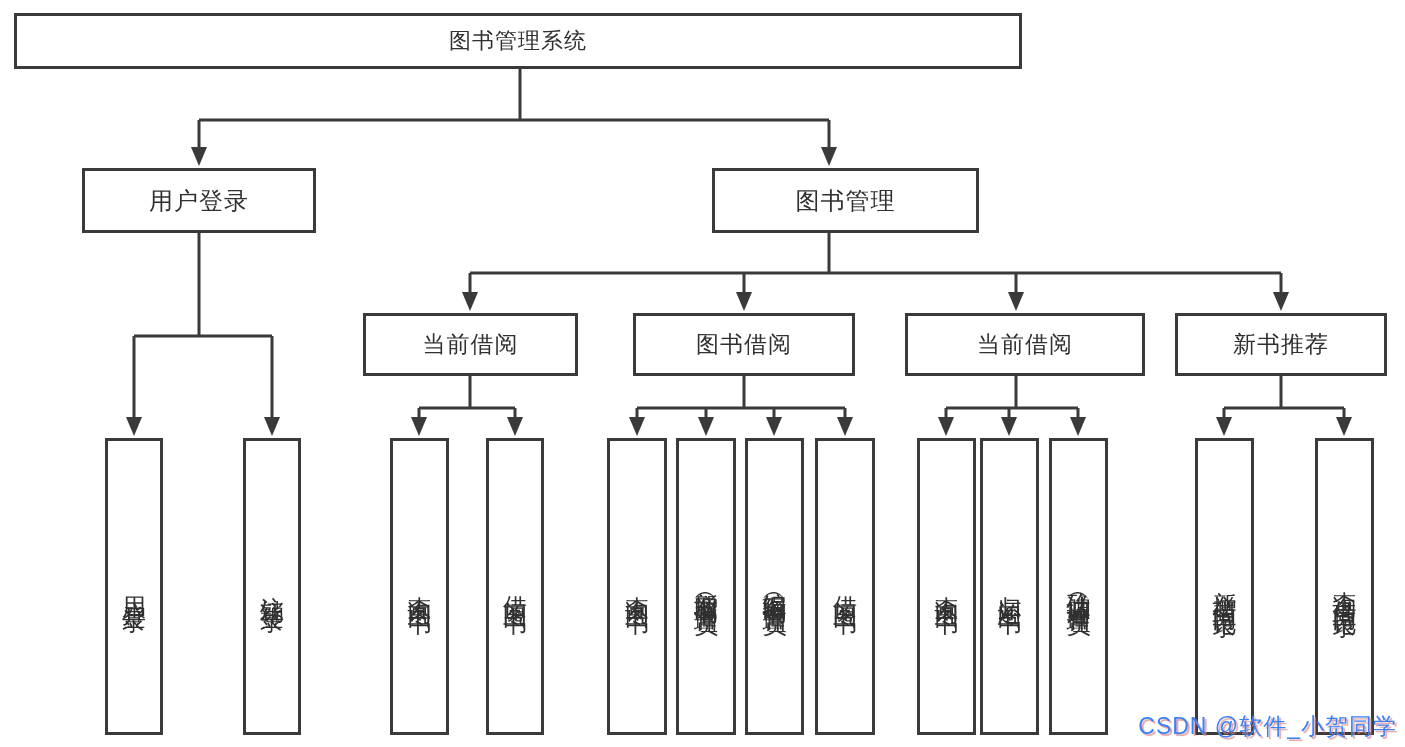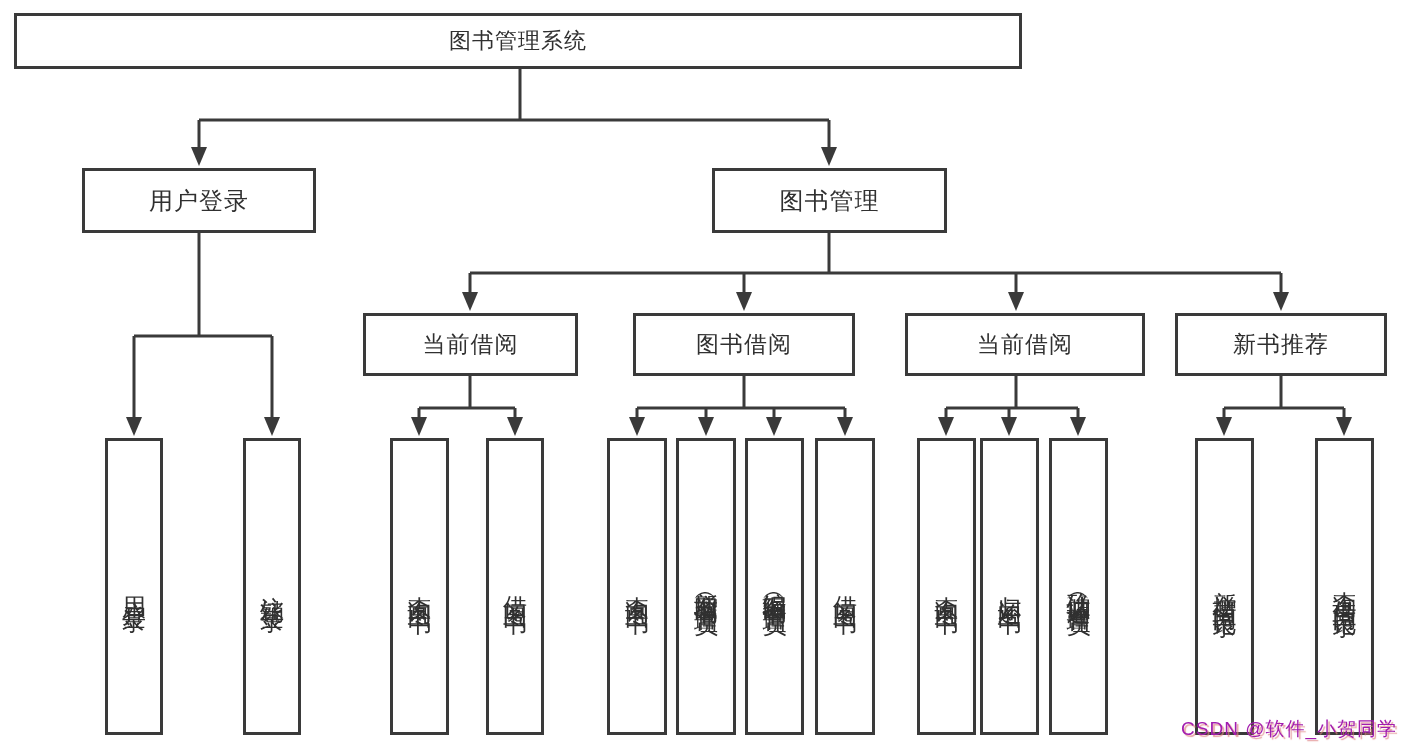--- a/index.html
+++ b/index.html
@@ -34,22 +34,22 @@
     writing-mode:vertical-rl;
     text-orientation:mixed;
     font-size:24px;
     letter-spacing:5px;
     line-height:1;
   }
   #watermark{
     position:absolute;
     right:8px;bottom:5px;
     z-index:2;
-    font-size:19px;
-    color:#a21caf;
+    font-size:23px;
+    color:#3b82f6;
     text-shadow:2px 2px 1px rgba(222,130,130,0.75);
     letter-spacing:1px;
     white-space:nowrap;
   }
 </style>
 </head>
 <body>
 
 <div id="stage">
 
@@ -96,21 +96,21 @@
       <polygon points="1070,417 1086,417 1078,436"></polygon>
 
       <polygon points="1216,417 1232,417 1224,436"></polygon>
       <polygon points="1336,417 1352,417 1344,436"></polygon>
     </g>
   </svg>
 
   <div class="box h-box root">图书管理系统</div>
 
   <div class="box h-box lvl2" style="left:82px;width:234px;">用户登录</div>
-  <div class="box h-box lvl2" style="left:712px;width:235px;">图书管理</div>
+  <div class="box h-box lvl2" style="left:712px;width:267px;">图书管理</div>
 
   <div class="box h-box lvl3" style="left:363px;width:215px;">当前借阅</div>
   <div class="box h-box lvl3" style="left:633px;width:222px;">图书借阅</div>
   <div class="box h-box lvl3" style="left:905px;width:240px;">当前借阅</div>
   <div class="box h-box lvl3" style="left:1175px;width:212px;">新书推荐</div>
 
   <div class="box leaf" style="left:105px;width:58px;">用户登录</div>
   <div class="box leaf" style="left:243px;width:58px;">注销登录</div>
 
   <div class="box leaf" style="left:390px;width:59px;">查询图书</div>

